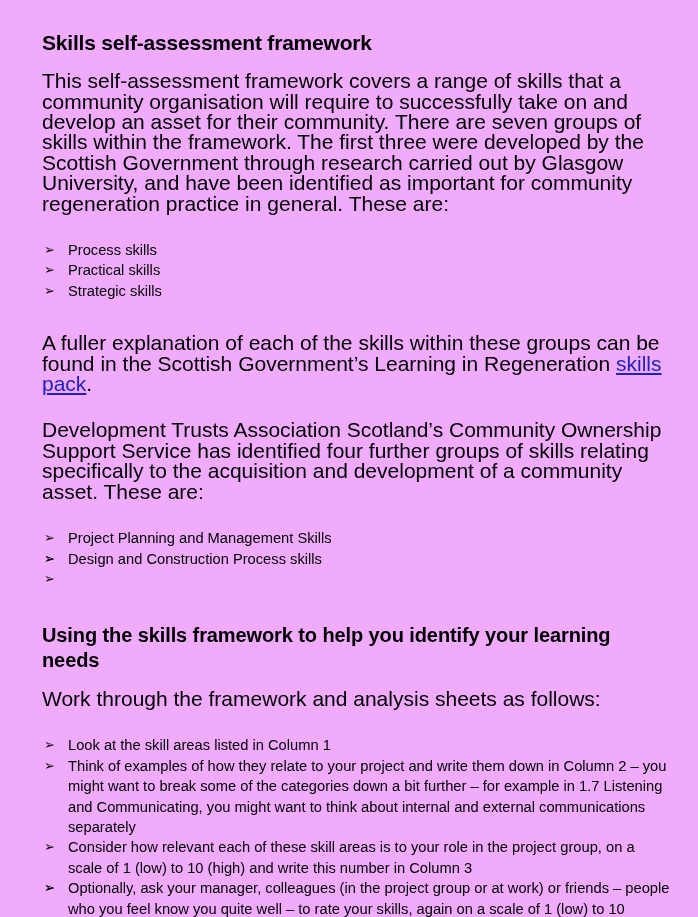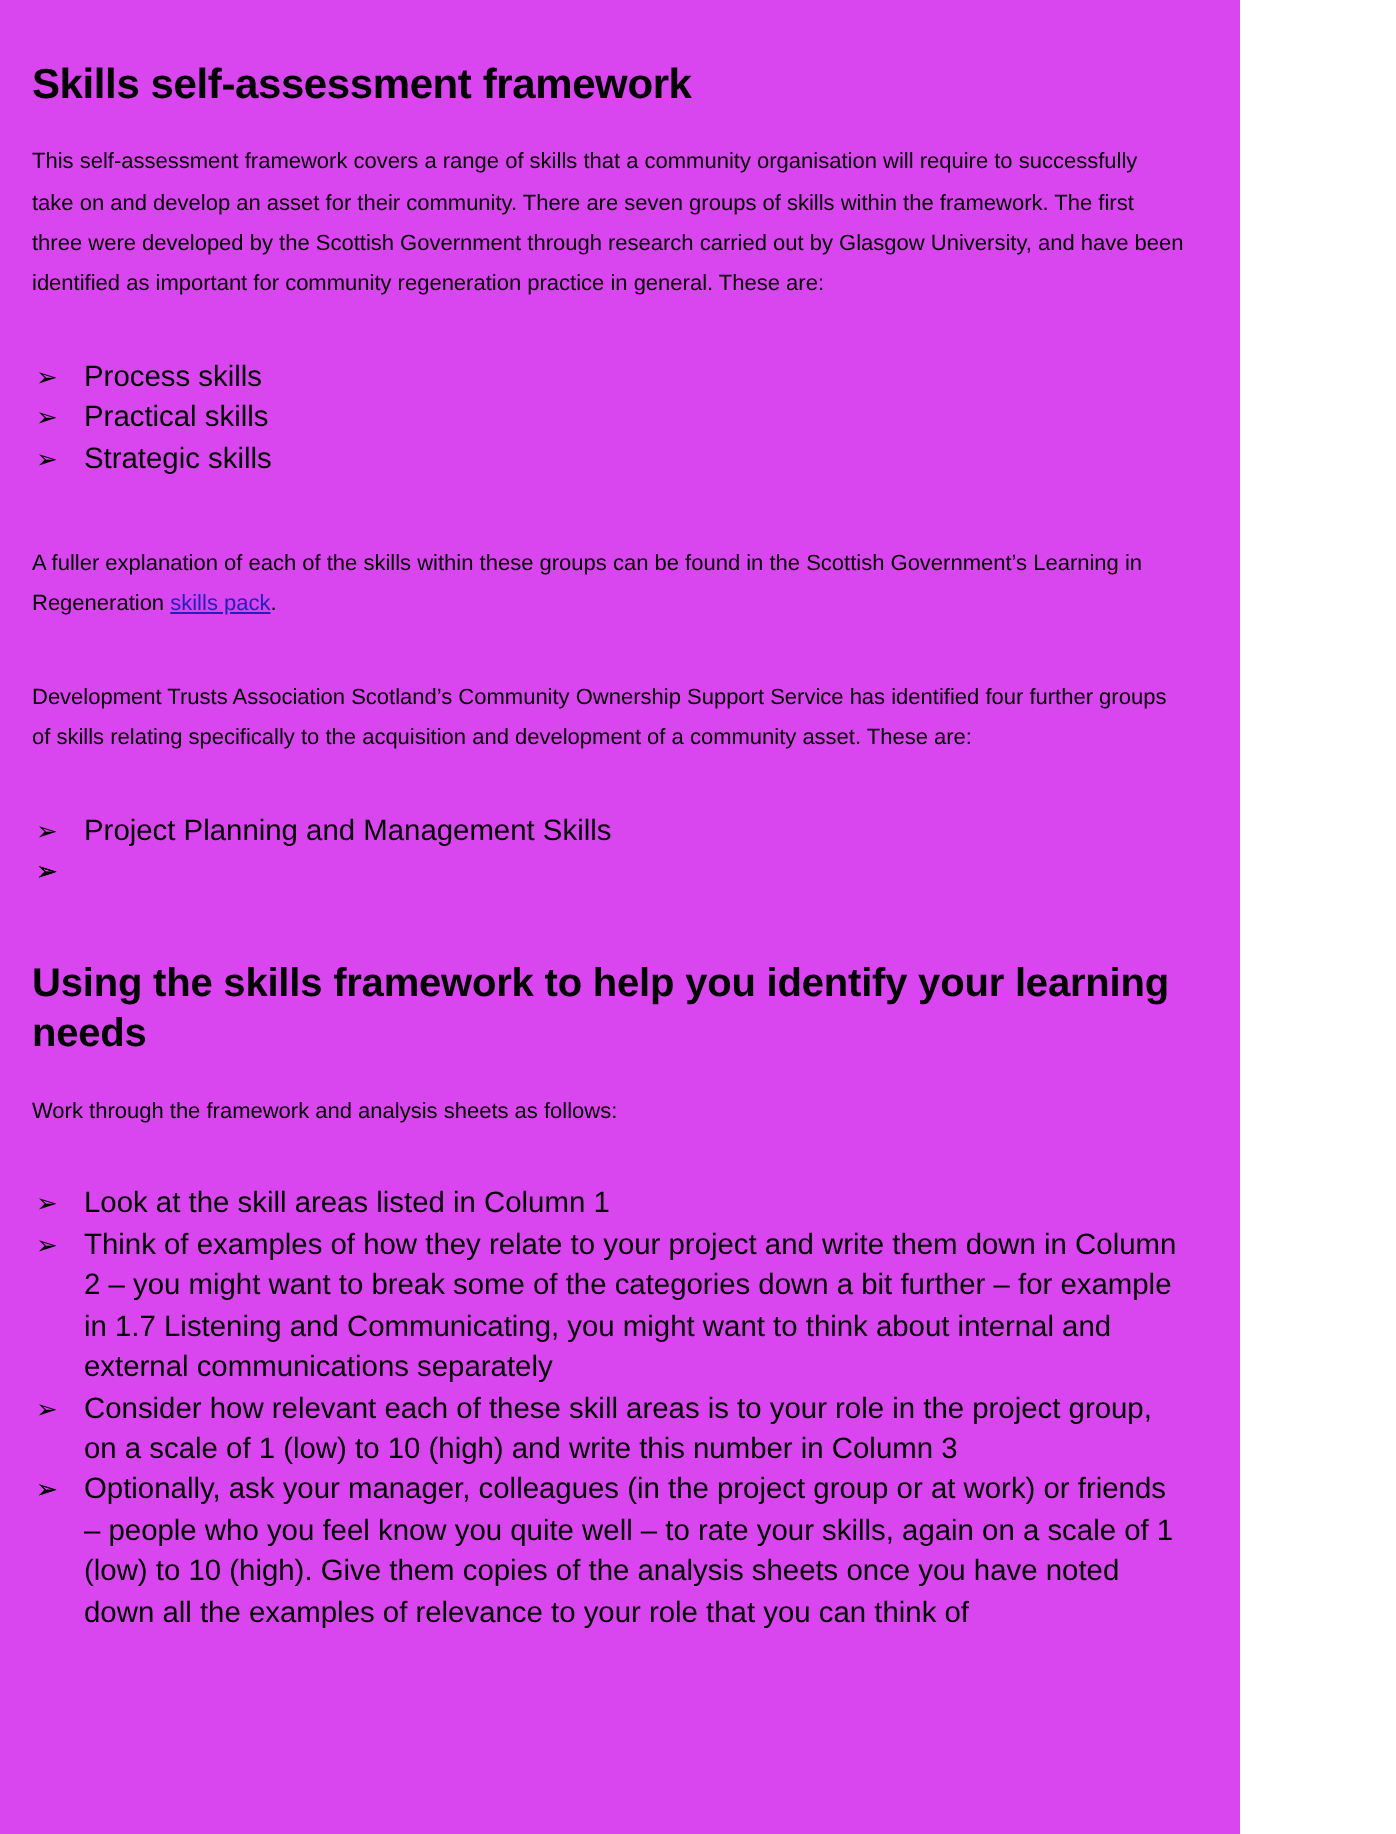--- a/index.html
+++ b/index.html
@@ -10,24 +10,24 @@
   }
   body {
     width: 698px;
     height: 917px;
     overflow: hidden;
     font-family: "Liberation Sans", sans-serif;
     color: #000000;
   }
   .page {
     box-sizing: border-box;
-    width: 620px;
+    width: 698px;
     height: 917px;
-    padding: 30px 28px 0 16px;
-    background: #d946ef;
+    padding: 30px 28px 0 42px;
+    background: #f0abfc;
   }
   h1.doc-title {
     font-family: "Liberation Sans", sans-serif;
     font-size: 21px;
     font-weight: bold;
     line-height: 1.2;
     margin: 0 0 16px 0;
     letter-spacing: -0.2px;
     color: #000000;
   }
@@ -35,21 +35,21 @@
     font-family: "Liberation Sans", sans-serif;
     font-size: 20px;
     font-weight: bold;
     line-height: 1.25;
     margin: 22px 0 16px 0;
     letter-spacing: -0.1px;
     color: #000000;
   }
   p.body-text {
     font-family: "Liberation Sans", sans-serif;
-    font-size: 11px;
+    font-size: 21px;
     line-height: 20.4px;
     margin: 0 0 14px 0;
     color: #000000;
     max-width: 628px;
   }
   ul.arrow-list {
     list-style: none;
     margin: 0 0 14px 0;
     padding: 0;
   }
@@ -115,20 +115,21 @@
   <ul class="arrow-list">
     <li>
       <span class="arrow-bullet">➢</span>
       <span>Project Planning and Management Skills</span>
     </li>
     <li>
       <span class="arrow-bullet">➢</span>
     </li>
     <li>
       <span class="arrow-bullet">➢</span>
+      <span>Design and Construction Process skills</span>
     </li>
     <li>
       <span class="arrow-bullet">➢</span>
     </li>
   </ul>
 
   <div class="spacer-md"></div>
 
 
   <h2 class="sub-head">Using the skills framework to help you identify your learning needs</h2>

